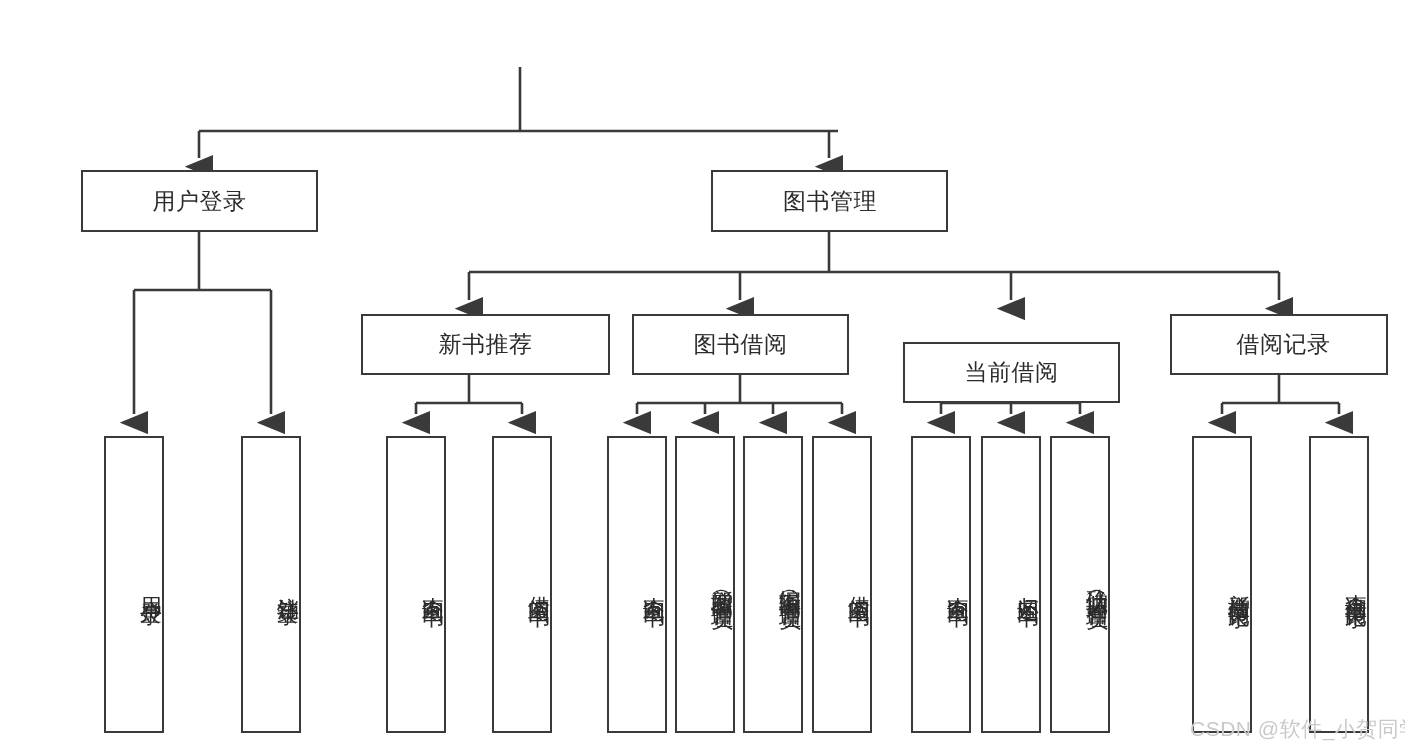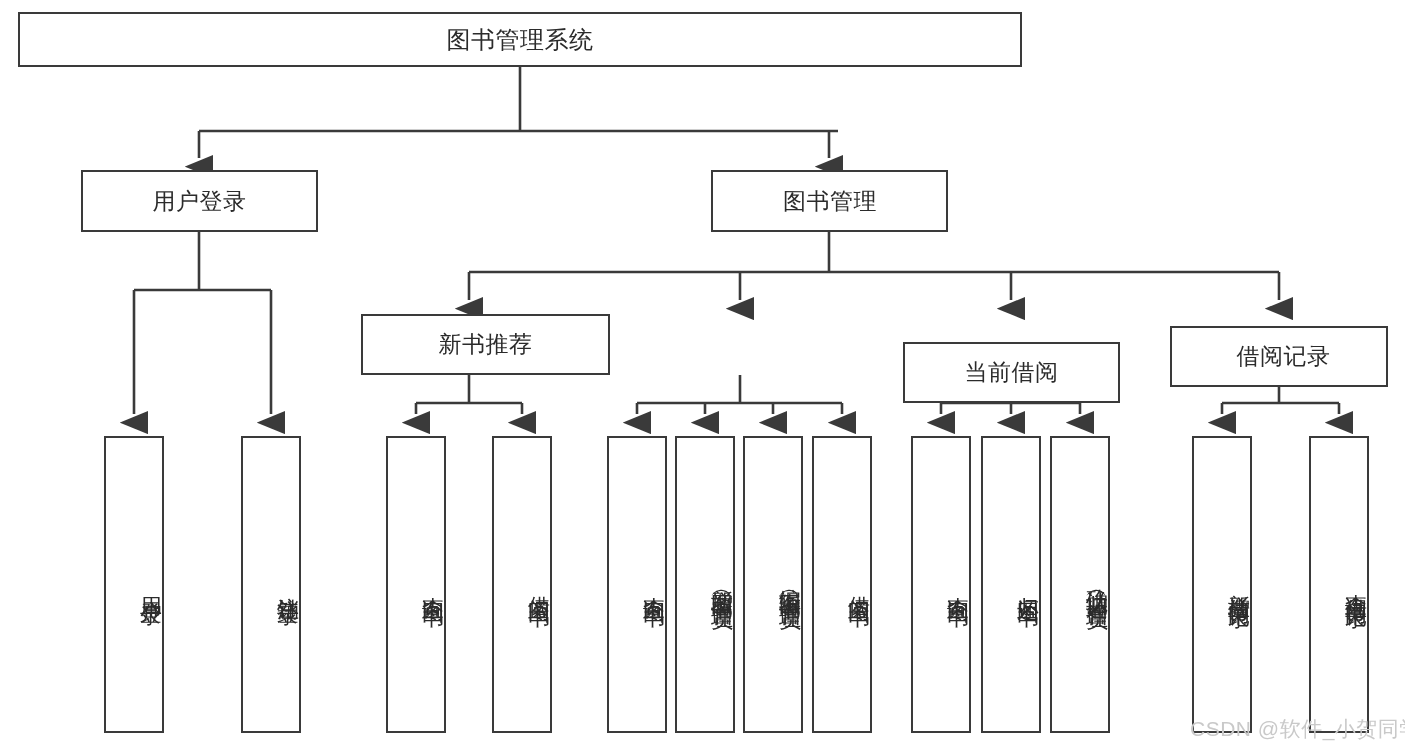--- a/index.html
+++ b/index.html
@@ -118,42 +118,42 @@
       <path d="M1011,403 L1011,414" marker-end="url(#arrow)"></path>
       <path d="M1080,403 L1080,414" marker-end="url(#arrow)"></path>
 
       <path d="M1279,375 L1279,403"></path>
       <path d="M1222,403 L1339,403"></path>
       <path d="M1222,403 L1222,414" marker-end="url(#arrow)"></path>
       <path d="M1339,403 L1339,414" marker-end="url(#arrow)"></path>
     </g>
   </svg>
 
-  <div class="node horiz" id="root-node" style="left:18px; top:12px; width:1004px; height:55px;">
-    <span>图书管理系统</span>
-  </div>
 
   <div class="node horiz" style="left:81px; top:170px; width:237px; height:62px;">
     <span>用户登录</span>
   </div>
 
   <div class="node horiz" style="left:711px; top:170px; width:237px; height:62px;padding-left:7px;">
     <span>图书管理</span>
   </div>
 
   <div class="node horiz" style="left:361px; top:314px; width:249px; height:61px;">
     <span>新书推荐</span>
   </div>
 
+  <div class="node horiz" style="left:632px; top:314px; width:217px; height:61px;">
+    <span>图书借阅</span>
+  </div>
 
   <div class="node horiz" style="left:903px; top:314px; width:217px; height:61px;margin-top:28px;">
     <span>当前借阅</span>
   </div>
 
-  <div class="node horiz" style="left:1170px; top:326px; width:218px; height:61px;padding-left:15px;">
+  <div class="node horiz" style="left:1170px; top:314px; width:218px; height:61px;padding-left:15px;">
     <span>借阅记录</span>
   </div>
 
   <div class="node vert" style="left:104px; top:436px; width:60px; height:297px;">
     <span class="vtext">用户登录</span>
   </div>
 
   <div class="node vert" style="left:241px; top:436px; width:60px; height:297px;">
     <span class="vtext">注销登录</span>
   </div>

